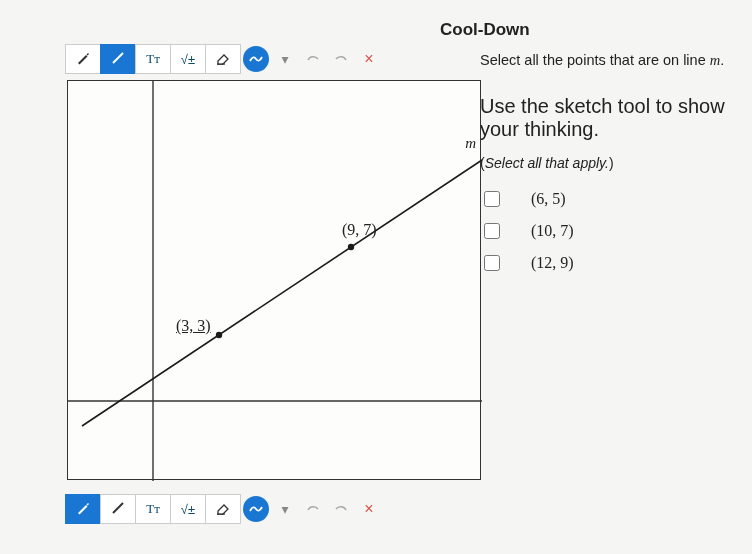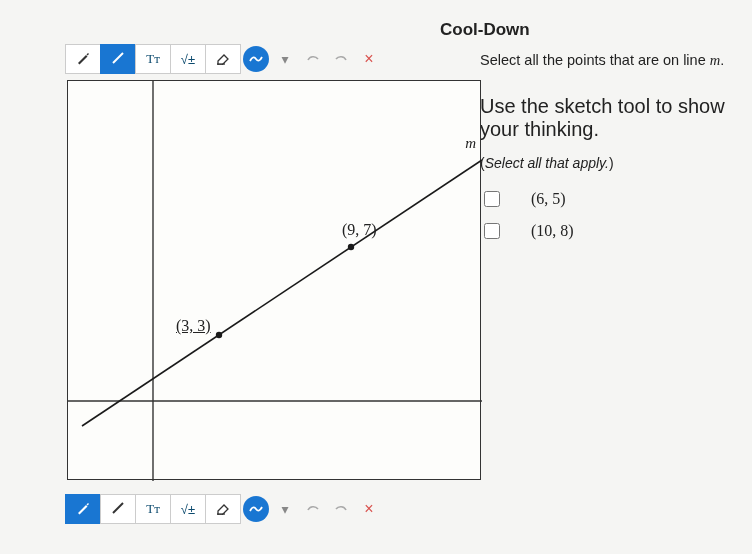--- a/index.html
+++ b/index.html
@@ -266,16 +266,20 @@
     <p class="instruct">
       <span>(</span><span class="ital">Select all that apply.</span><span>)</span>
     </p>
 
     <div class="option-row">
       <input type="checkbox" style="">
       <span class="math-pt">(6, 5)</span>
     </div>
     <div class="option-row">
       <input type="checkbox" style="">
-      <span class="math-pt">(10, 8)</span>
+      <span class="math-pt">(10, 7)</span>
+    </div>
+    <div class="option-row">
+      <input type="checkbox" style="">
+      <span class="math-pt">(12, 9)</span>
     </div>
   </div>
 </div>
 
 </body></html>

